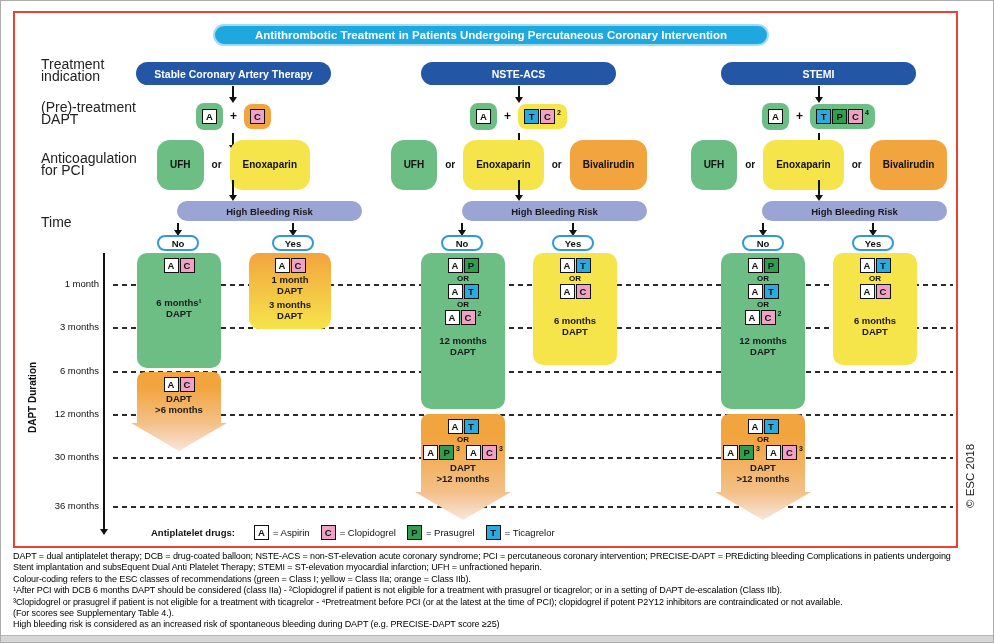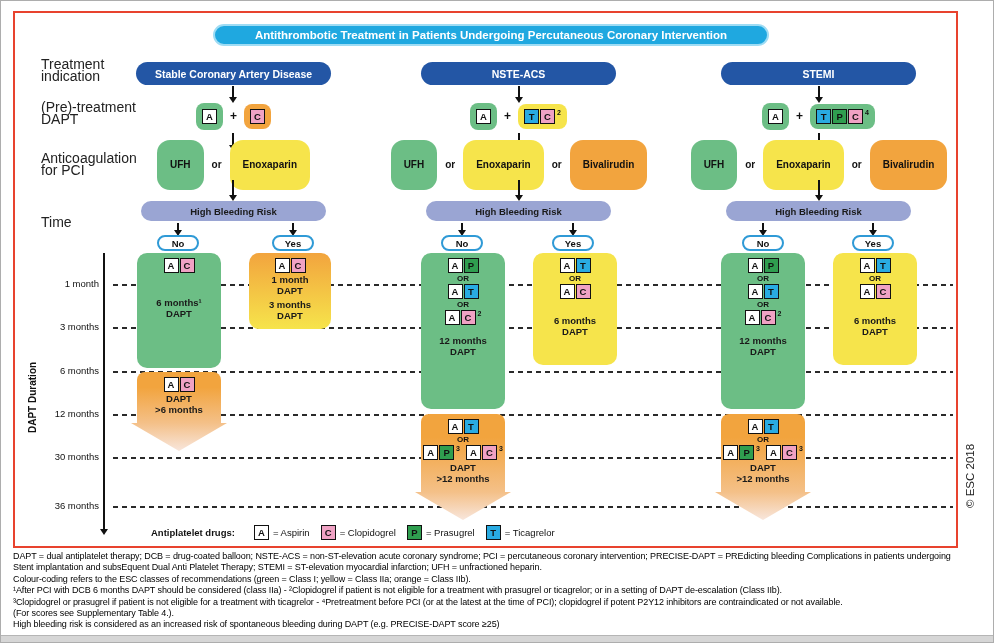--- a/index.html
+++ b/index.html
@@ -41,21 +41,21 @@
   .csup{font-size:7px;font-weight:bold;line-height:7px;margin-left:1px;}
   .or-row{text-align:center;font-weight:bold;font-size:8px;line-height:9px;margin:0;}
   
   .anti-row{height:27px;display:flex;align-items:center;justify-content:center;gap:8px;}
   .pill{height:26px;border-radius:13px;display:flex;align-items:center;justify-content:center;
     font-weight:bold;font-size:10px;padding:12px 13px;color:#111;}
   .bg-green{background:#6cbe85;} .bg-yellow{background:#f6e44b;} .bg-orange{background:#f2a43e;}
   .or-lab{font-weight:bold;font-size:10px;}
   
   .hbr{top:200px;width:185px;height:20px;background:#9aa5d3;border-radius:10px;display:flex;
-    align-items:center;justify-content:center;font-size:9.5px;font-weight:600;color:#1a1a1a;}
+    align-items:center;justify-content:center;font-size:9.5px;font-weight:600;color:#1a1a1a;margin-left:36px;}
   
   .yn{top:234px;width:42px;height:16px;background:#fff;border:2px solid #2f9ad6;border-radius:9px;
     display:flex;align-items:center;justify-content:center;font-weight:bold;font-size:9.5px;box-sizing:border-box;text-align:right;}
   
   .gridline{left:112px;width:840px;height:2px;z-index:1;
     background:repeating-linear-gradient(90deg,#2a2a2a 0 5px,transparent 5px 9px);}
   .tlab{left:20px;width:78px;text-align:right;font-size:9.5px;color:#111;z-index:1;}
   
   .dbox{z-index:2;border-radius:10px;padding-top:4px;box-sizing:border-box;text-align:center;}
   .dbox .lines{font-size:9.5px;font-weight:600;line-height:11px;color:#1a1a1a;}
@@ -90,21 +90,21 @@
     <div>(Pre)-treatment</div>
     <div>DAPT</div>
   </div>
   <div class="abs rowlab" style="top:151px">
     <div>Anticoagulation</div>
     <div>for PCI</div>
   </div>
   <div class="abs rowlab" style="top:215px">Time</div>
   <div class="abs dapt-duration">DAPT Duration</div>
 
-  <div class="abs col-header" style="left:135px">Stable Coronary Artery Disease</div>
+  <div class="abs col-header" style="left:135px">Stable Coronary Artery Therapy</div>
   <div class="abs col-header" style="left:420px">NSTE-ACS</div>
   <div class="abs col-header" style="left:720px">STEMI</div>
 
   <div class="abs varrow" style="left:231px;top:85px;height:11px"></div>
   <div class="abs varrow" style="left:517px;top:85px;height:11px"></div>
   <div class="abs varrow" style="left:817px;top:85px;height:11px"></div>
 
   <div class="abs pre-row" style="left:135px;top:99px;width:195px">
     <span class="pre-a">
         <span class="chip chip-a">A</span>

